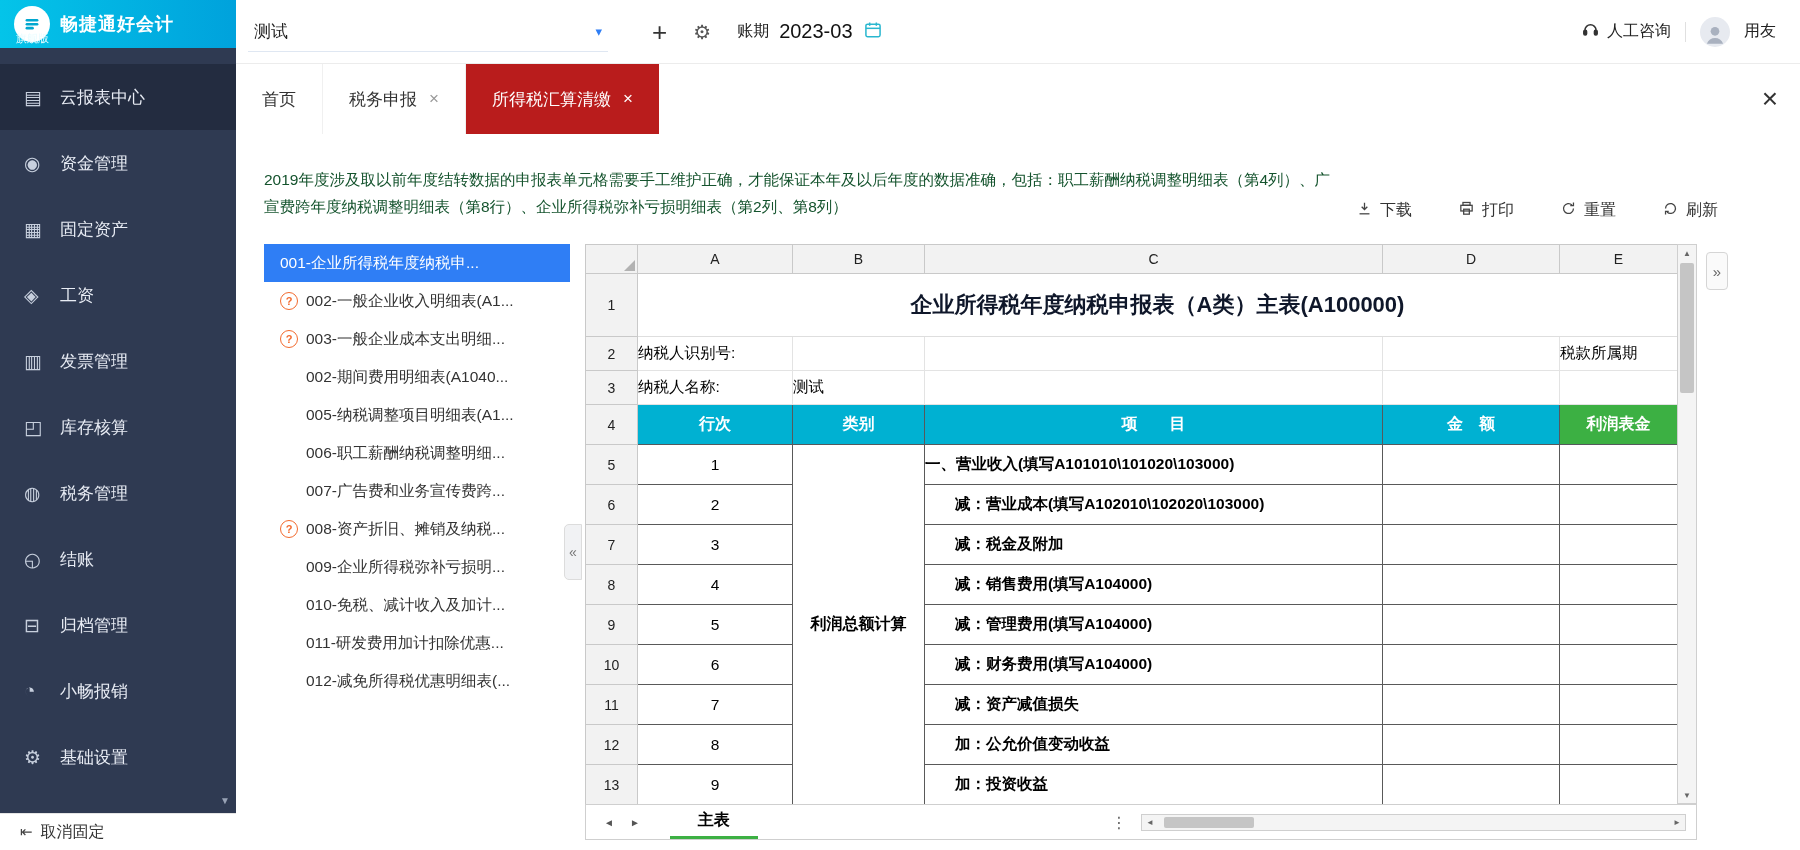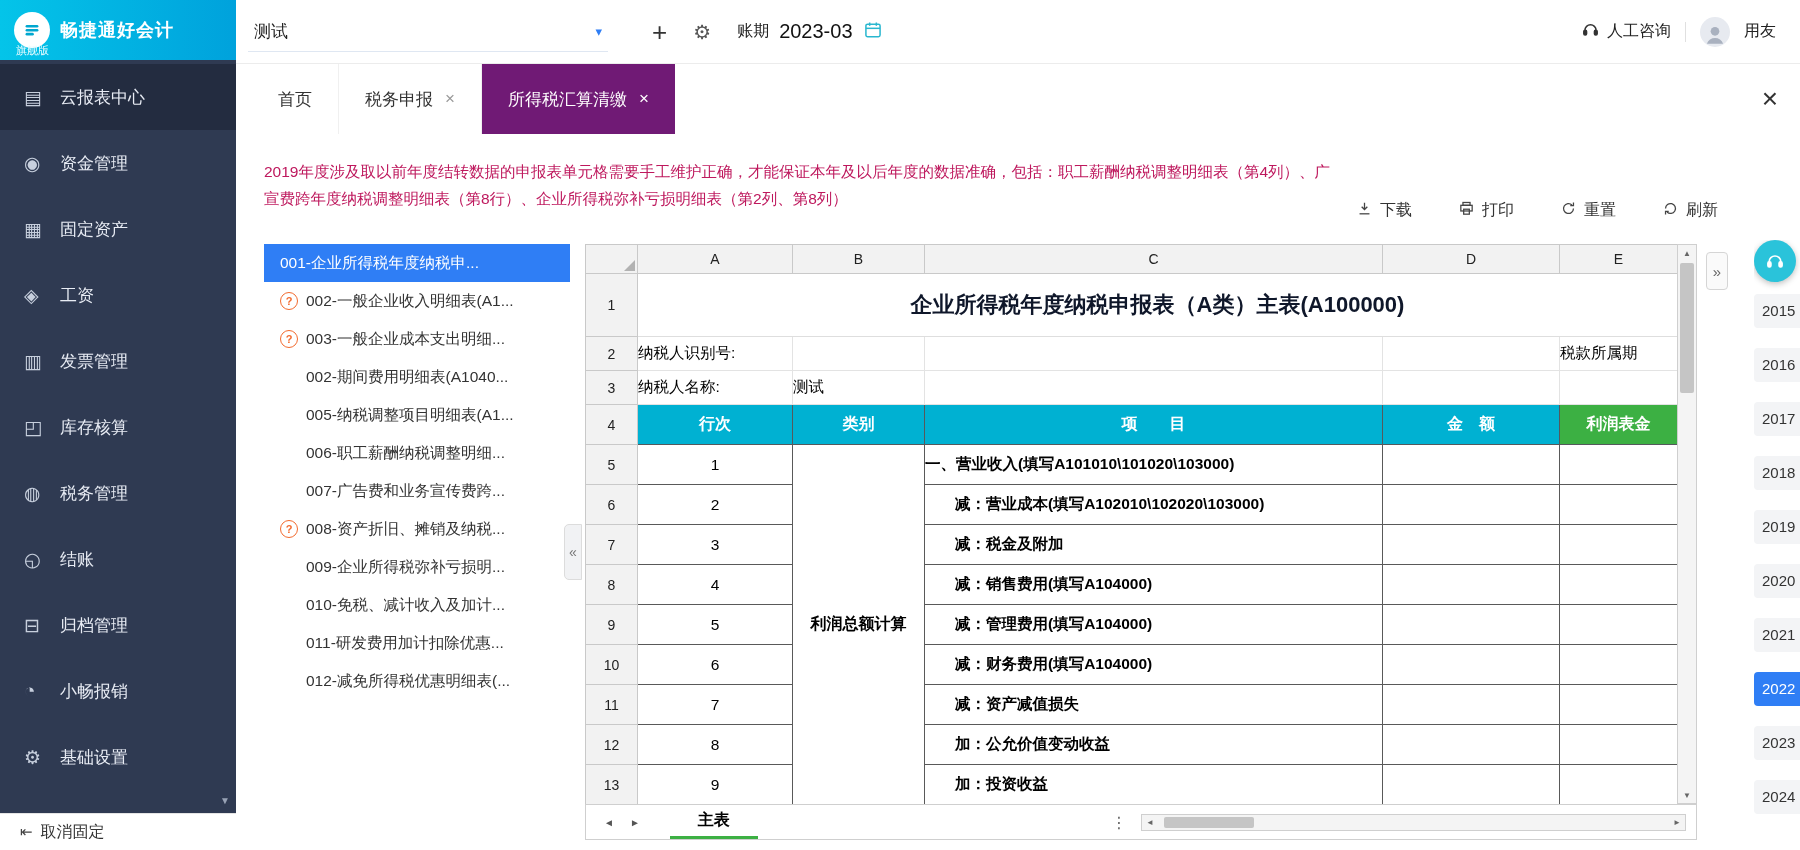--- a/index.html
+++ b/index.html
@@ -1,21 +1,21 @@
 <!DOCTYPE html>
 <html><head>
 <meta charset="utf-8">
 <style>
   html,body{margin:0;padding:0;}
   body{width:1800px;height:850px;font-family:"Liberation Sans","DejaVu Sans",sans-serif;overflow:hidden;background:#fff;}
   .app{position:relative;width:1800px;height:850px;background:#fff;overflow:hidden;}
 
   
   .sidebar{position:absolute;left:0;top:0;width:236px;height:850px;background:#2f3a52;}
-  .logo{position:absolute;left:0;top:0;right:0;height:60px;background:linear-gradient(90deg,#04c4e9,#00a2dc);display:flex;align-items:center;padding-left:14px;box-sizing:border-box;}
+  .logo{position:absolute;left:0;top:0;right:0;height:48px;background:linear-gradient(90deg,#04c4e9,#00a2dc);display:flex;align-items:center;padding-left:14px;box-sizing:border-box;}
   .logo-mark{width:36px;height:36px;border-radius:50%;background:#fff;display:flex;align-items:center;justify-content:center;margin-right:10px;flex:0 0 auto;}
   .logo-title{color:#fff;font-size:18px;font-weight:bold;letter-spacing:1px;white-space:nowrap;}
   .logo-sub{position:absolute;left:16px;bottom:2px;color:#eafcff;font-size:11px;}
   .menu{position:absolute;top:64px;left:0;right:0;}
   .menu-item{height:66px;display:flex;align-items:center;padding-left:24px;color:#e8ecf4;font-size:17px;cursor:pointer;}
   .menu-item.selected{background:#232c40;}
   .mi-icon{width:36px;font-size:19px;color:#c7cfdd;flex:0 0 auto;}
   .sb-arrow{position:absolute;right:6px;color:#98a2b5;font-size:10px;line-height:10px;}
   .sb-up{top:70px;} .sb-down{bottom:44px;}
   .unpin{position:absolute;left:0;right:0;bottom:0;height:36px;background:#fff;border-top:1px solid #e4e4e4;display:flex;align-items:center;padding-left:20px;gap:8px;font-size:16px;color:#333;cursor:pointer;z-index:5;}
@@ -30,29 +30,29 @@
   .tb-period{margin-left:26px;display:flex;align-items:center;gap:10px;}
   .tb-period-label{font-size:16px;color:#222;}
   .tb-period-value{font-size:20px;color:#111;}
   .tb-right{margin-left:auto;display:flex;align-items:center;gap:14px;}
   .tb-consult{display:flex;align-items:center;gap:7px;font-size:16px;color:#222;cursor:pointer;}
   .tb-divider{width:1px;height:20px;background:#e0e0e0;}
   .avatar{width:30px;height:30px;border-radius:50%;background:#e7eaf0;display:flex;align-items:flex-end;justify-content:center;overflow:hidden;cursor:pointer;}
   .tb-user{font-size:16px;color:#222;cursor:pointer;}
 
   
-  .tabbar{position:absolute;left:236px;top:64px;right:0;height:70px;background:#fff;display:flex;align-items:stretch;padding-left:16px;box-sizing:border-box;}
+  .tabbar{position:absolute;left:236px;top:64px;right:0;height:70px;background:#fff;display:flex;align-items:stretch;padding-left:0;box-sizing:border-box;}
   .tab{display:flex;align-items:center;gap:12px;padding:0 26px;font-size:17px;color:#333;border-right:1px solid #f0f0f0;cursor:pointer;white-space:nowrap;}
   .tab .x{color:#999;font-size:17px;}
-  .tab.active{background:#701a75;color:#fff;border-right:none;}
+  .tab.active{background:#b91c1c;color:#fff;border-right:none;}
   .tab.active .x{color:#fff;}
   .tab-closeall{position:absolute;right:22px;top:64px;height:70px;display:flex;align-items:center;font-size:28px;color:#333;cursor:pointer;}
 
   
-  .warning{position:absolute;left:264px;top:158px;width:1080px;color:#be185d;font-size:15.5px;line-height:1.75;}
+  .warning{position:absolute;left:264px;top:166px;width:1080px;color:#14532d;font-size:15.5px;line-height:1.75;}
   .toolbar{position:absolute;left:1356px;top:200px;display:flex;gap:46px;}
   .tool-btn{display:flex;align-items:center;gap:7px;font-size:16px;color:#333;cursor:pointer;white-space:nowrap;}
   .tool-btn svg{stroke:#444;fill:none;stroke-width:1.8;}
 
   
   .report-list{position:absolute;left:264px;top:244px;width:306px;}
   .rl-item{height:38px;display:flex;align-items:center;font-size:15.5px;color:#333;padding-left:16px;box-sizing:border-box;cursor:pointer;white-space:nowrap;overflow:hidden;}
   .rl-item.selected{background:#2f7ef5;color:#fff;}
   .rl-help{width:26px;flex:0 0 auto;display:flex;}
   .q{width:16px;height:16px;border:1px solid #f26a2e;color:#f26a2e;border-radius:50%;font-size:11px;display:flex;align-items:center;justify-content:center;font-weight:bold;}
@@ -444,33 +444,14 @@
       <span class="more-v">⋮</span>
       <div class="hscroll">
         <span class="hs-btn">◄</span>
         <div class="hs-thumb"></div>
         <span class="hs-btn">►</span>
       </div>
     </div>
   </div>
 
   <div class="expand-btn">»</div>
-  <div class="year-panel">
-    <div class="svc-btn">
-      <svg width="20" height="20" viewBox="0 0 24 24" fill="none" stroke="#fff" stroke-width="2">
-          <path d="M5 13a7 7 0 0 1 14 0"></path>
-          <rect x="3.5" y="13" width="3.6" height="6" rx="1.6" fill="#fff"></rect>
-          <rect x="16.9" y="13" width="3.6" height="6" rx="1.6" fill="#fff"></rect>
-        </svg>
-    </div>
-    <div class="year-chip">2015</div>
-    <div class="year-chip">2016</div>
-    <div class="year-chip">2017</div>
-    <div class="year-chip">2018</div>
-    <div class="year-chip">2019</div>
-    <div class="year-chip">2020</div>
-    <div class="year-chip">2021</div>
-    <div class="year-chip active">2022</div>
-    <div class="year-chip">2023</div>
-    <div class="year-chip">2024</div>
-  </div>
 
 </div>
 
 </body></html>

